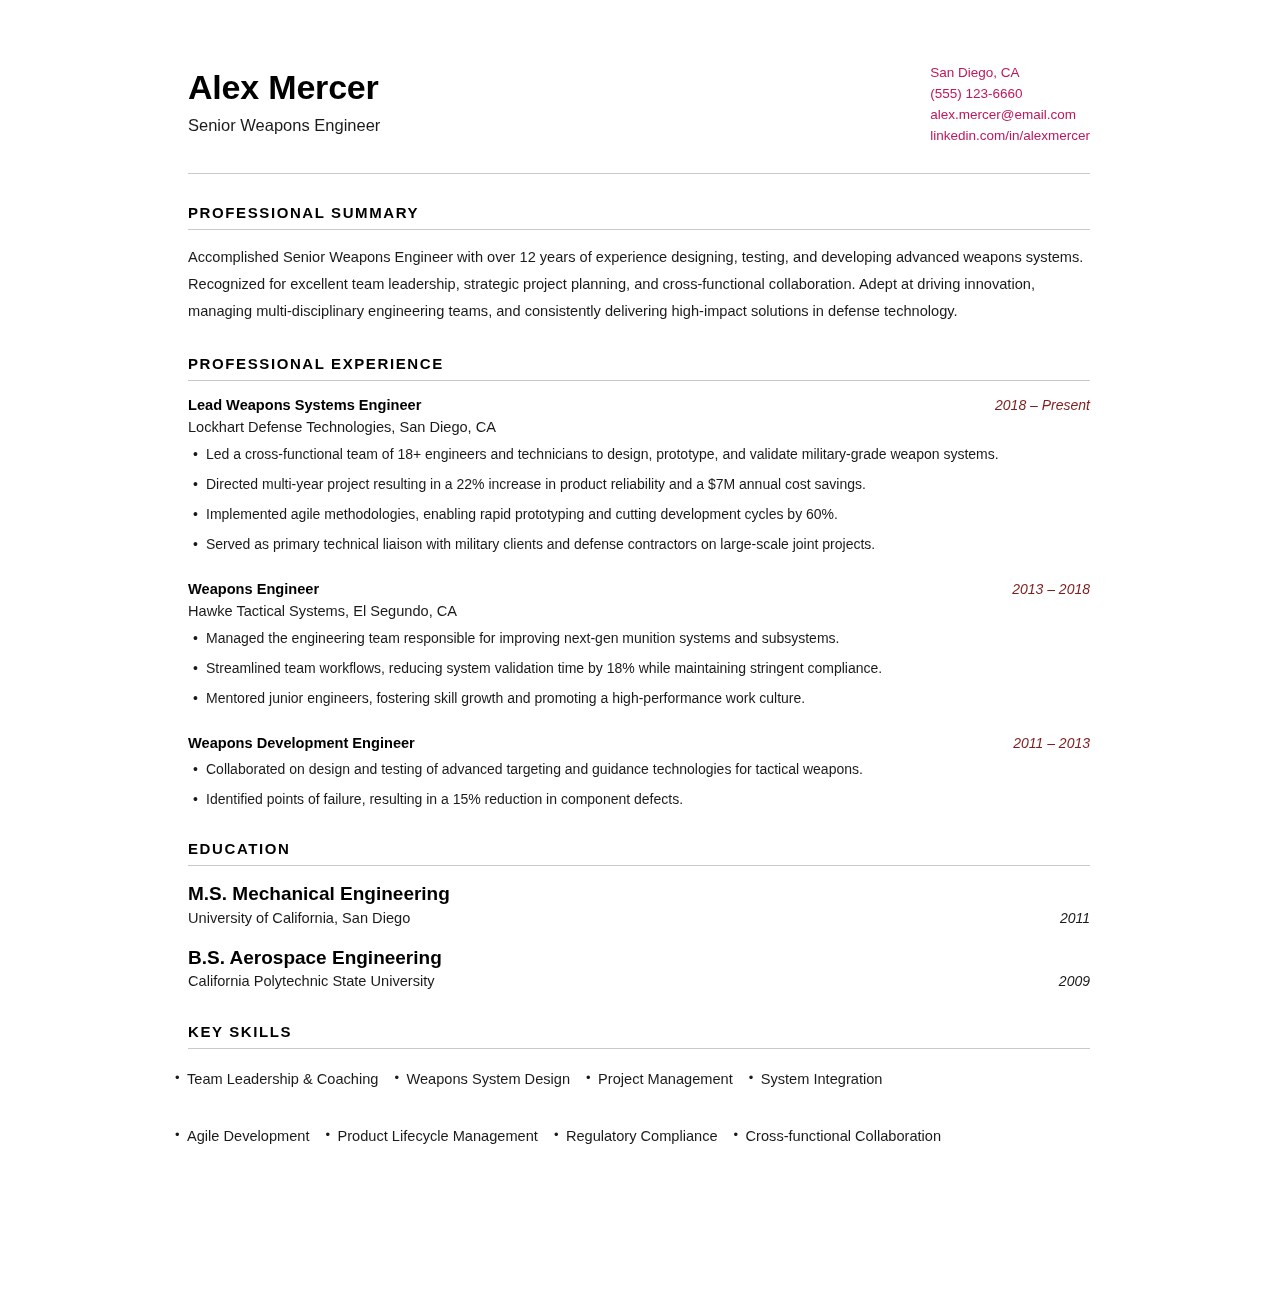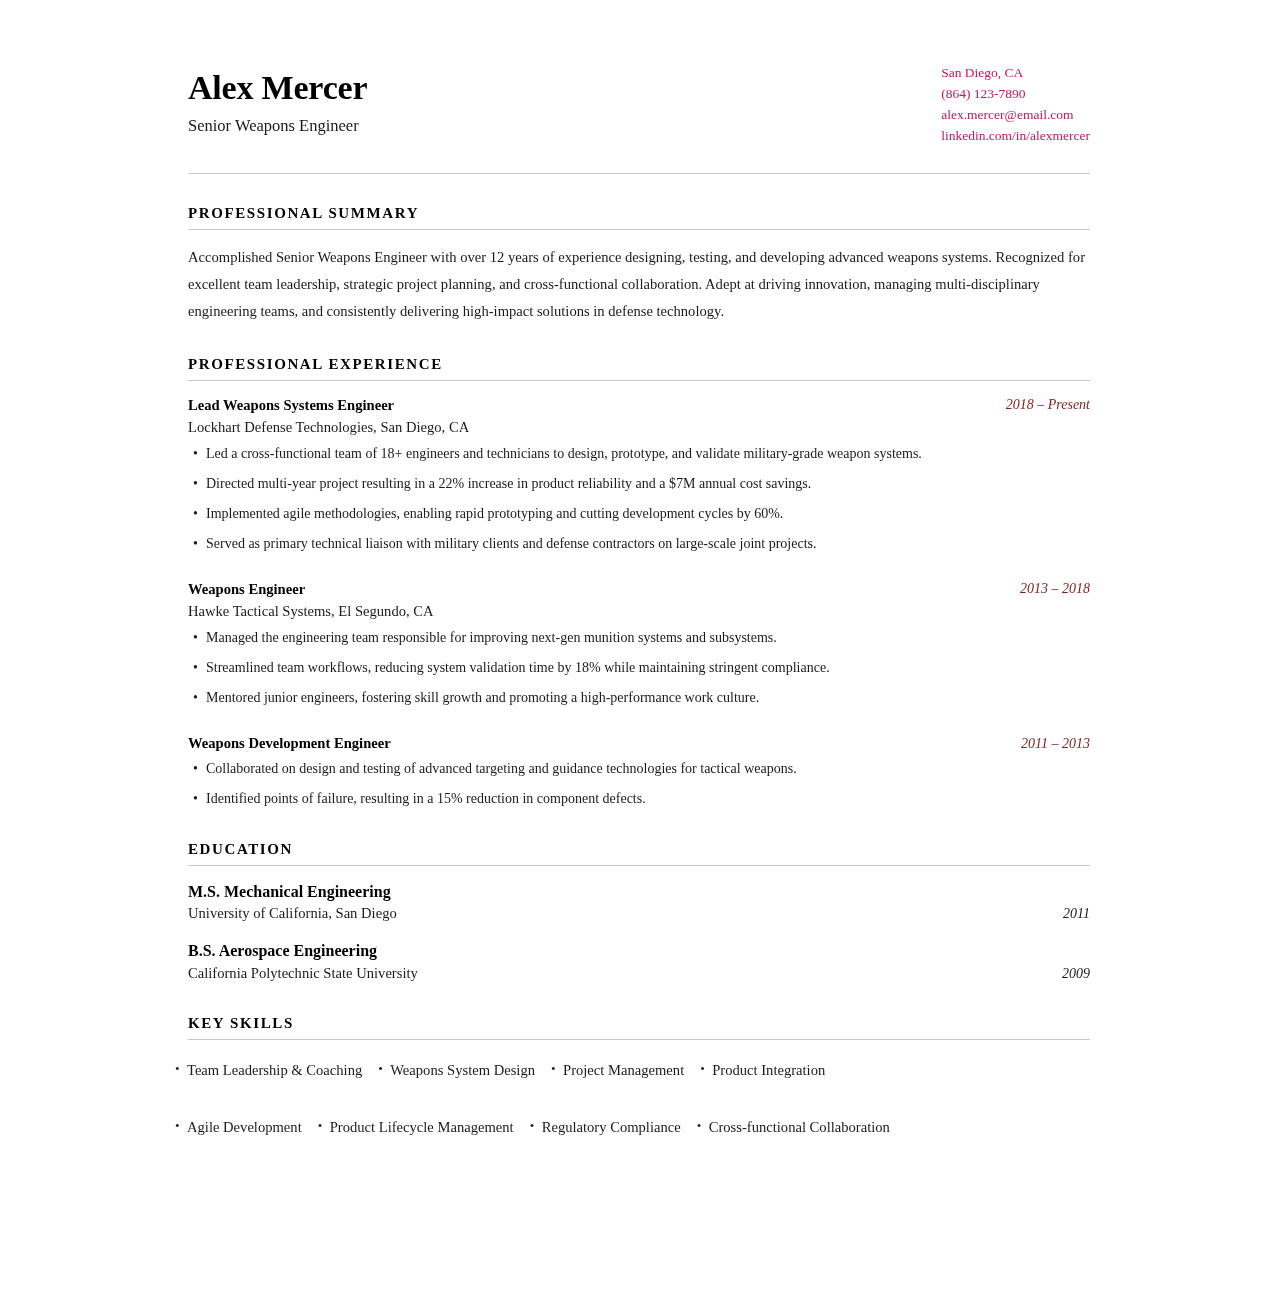--- a/index.html
+++ b/index.html
@@ -21,21 +21,20 @@
     height: 1300px;
     position: relative;
     background: #ffffff;
   }
 
   .content {
     position: absolute;
     left: 188px;
     top: 58px;
     width: 902px;
-    font-family: Liberation Serif, serif;
   }
 
   
   .header {
     display: flex;
     align-items: flex-start;
     justify-content: space-between;
   }
   .identity { padding-top: 10px; }
   .name {
@@ -89,21 +88,21 @@
     color: #1a1a1a;
     margin-top: 14px;
     text-align: left;
   }
 
   
   .job { margin-top: 14px; }
   .job + .job { margin-top: 24px; }
   .job-head {
     display: flex;
-    align-items: center;
+    align-items: flex-start;
     justify-content: space-between;
     gap: 32px;
   }
   .job-role {
     font-size: 14.6px;
     font-weight: bold;
     color: #000000;
     line-height: 1.45;
   }
   .job-dates {
@@ -141,21 +140,21 @@
     top: 0;
     font-size: 14px;
     color: #1a1a1a;
   }
 
   
   .edu-list { margin-top: 14px; }
   .edu-item { margin-top: 14px; }
   .edu-item:first-child { margin-top: 0; }
   .edu-degree {
-    font-size: 16px;
+    font-size: 19px;
     font-weight: bold;
     color: #000000;
     line-height: 1.45;
   }
   .edu-row {
     display: flex;
     align-items: baseline;
     justify-content: space-between;
   }
   .edu-school {
@@ -205,21 +204,21 @@
 <div class="page">
   <div class="content">
 
     <div class="header">
       <div class="identity">
         <div class="name">Alex Mercer</div>
         <div class="title-line">Senior Weapons Engineer</div>
       </div>
       <div class="contact">
         <div>San Diego, CA</div>
-        <div>(864) 123-7890</div>
+        <div>(555) 123-6660</div>
         <div>alex.mercer@email.com</div>
         <div>linkedin.com/in/alexmercer</div>
       </div>
     </div>
     <div class="header-rule"></div>
 
     <div class="section">
       <div class="section-title">PROFESSIONAL SUMMARY</div>
       <div class="section-rule"></div>
       <div class="summary-text">Accomplished Senior Weapons Engineer with over 12 years of experience designing, testing, and developing advanced weapons systems. Recognized for excellent team leadership, strategic project planning, and cross-functional collaboration. Adept at driving innovation, managing multi-disciplinary engineering teams, and consistently delivering high-impact solutions in defense technology.</div>
@@ -290,21 +289,21 @@
     </div>
 
     <div class="section">
       <div class="section-title">KEY SKILLS</div>
       <div class="section-rule"></div>
       <div class="skills-wrap">
         <div class="skills-row">
           <span class="skill">Team Leadership &amp; Coaching</span>
           <span class="skill">Weapons System Design</span>
           <span class="skill">Project Management</span>
-          <span class="skill">Product Integration</span>
+          <span class="skill">System Integration</span>
         </div>
         <div class="skills-row">
           <span class="skill">Agile Development</span>
           <span class="skill">Product Lifecycle Management</span>
           <span class="skill">Regulatory Compliance</span>
           <span class="skill">Cross-functional Collaboration</span>
         </div>
       </div>
     </div>
 

